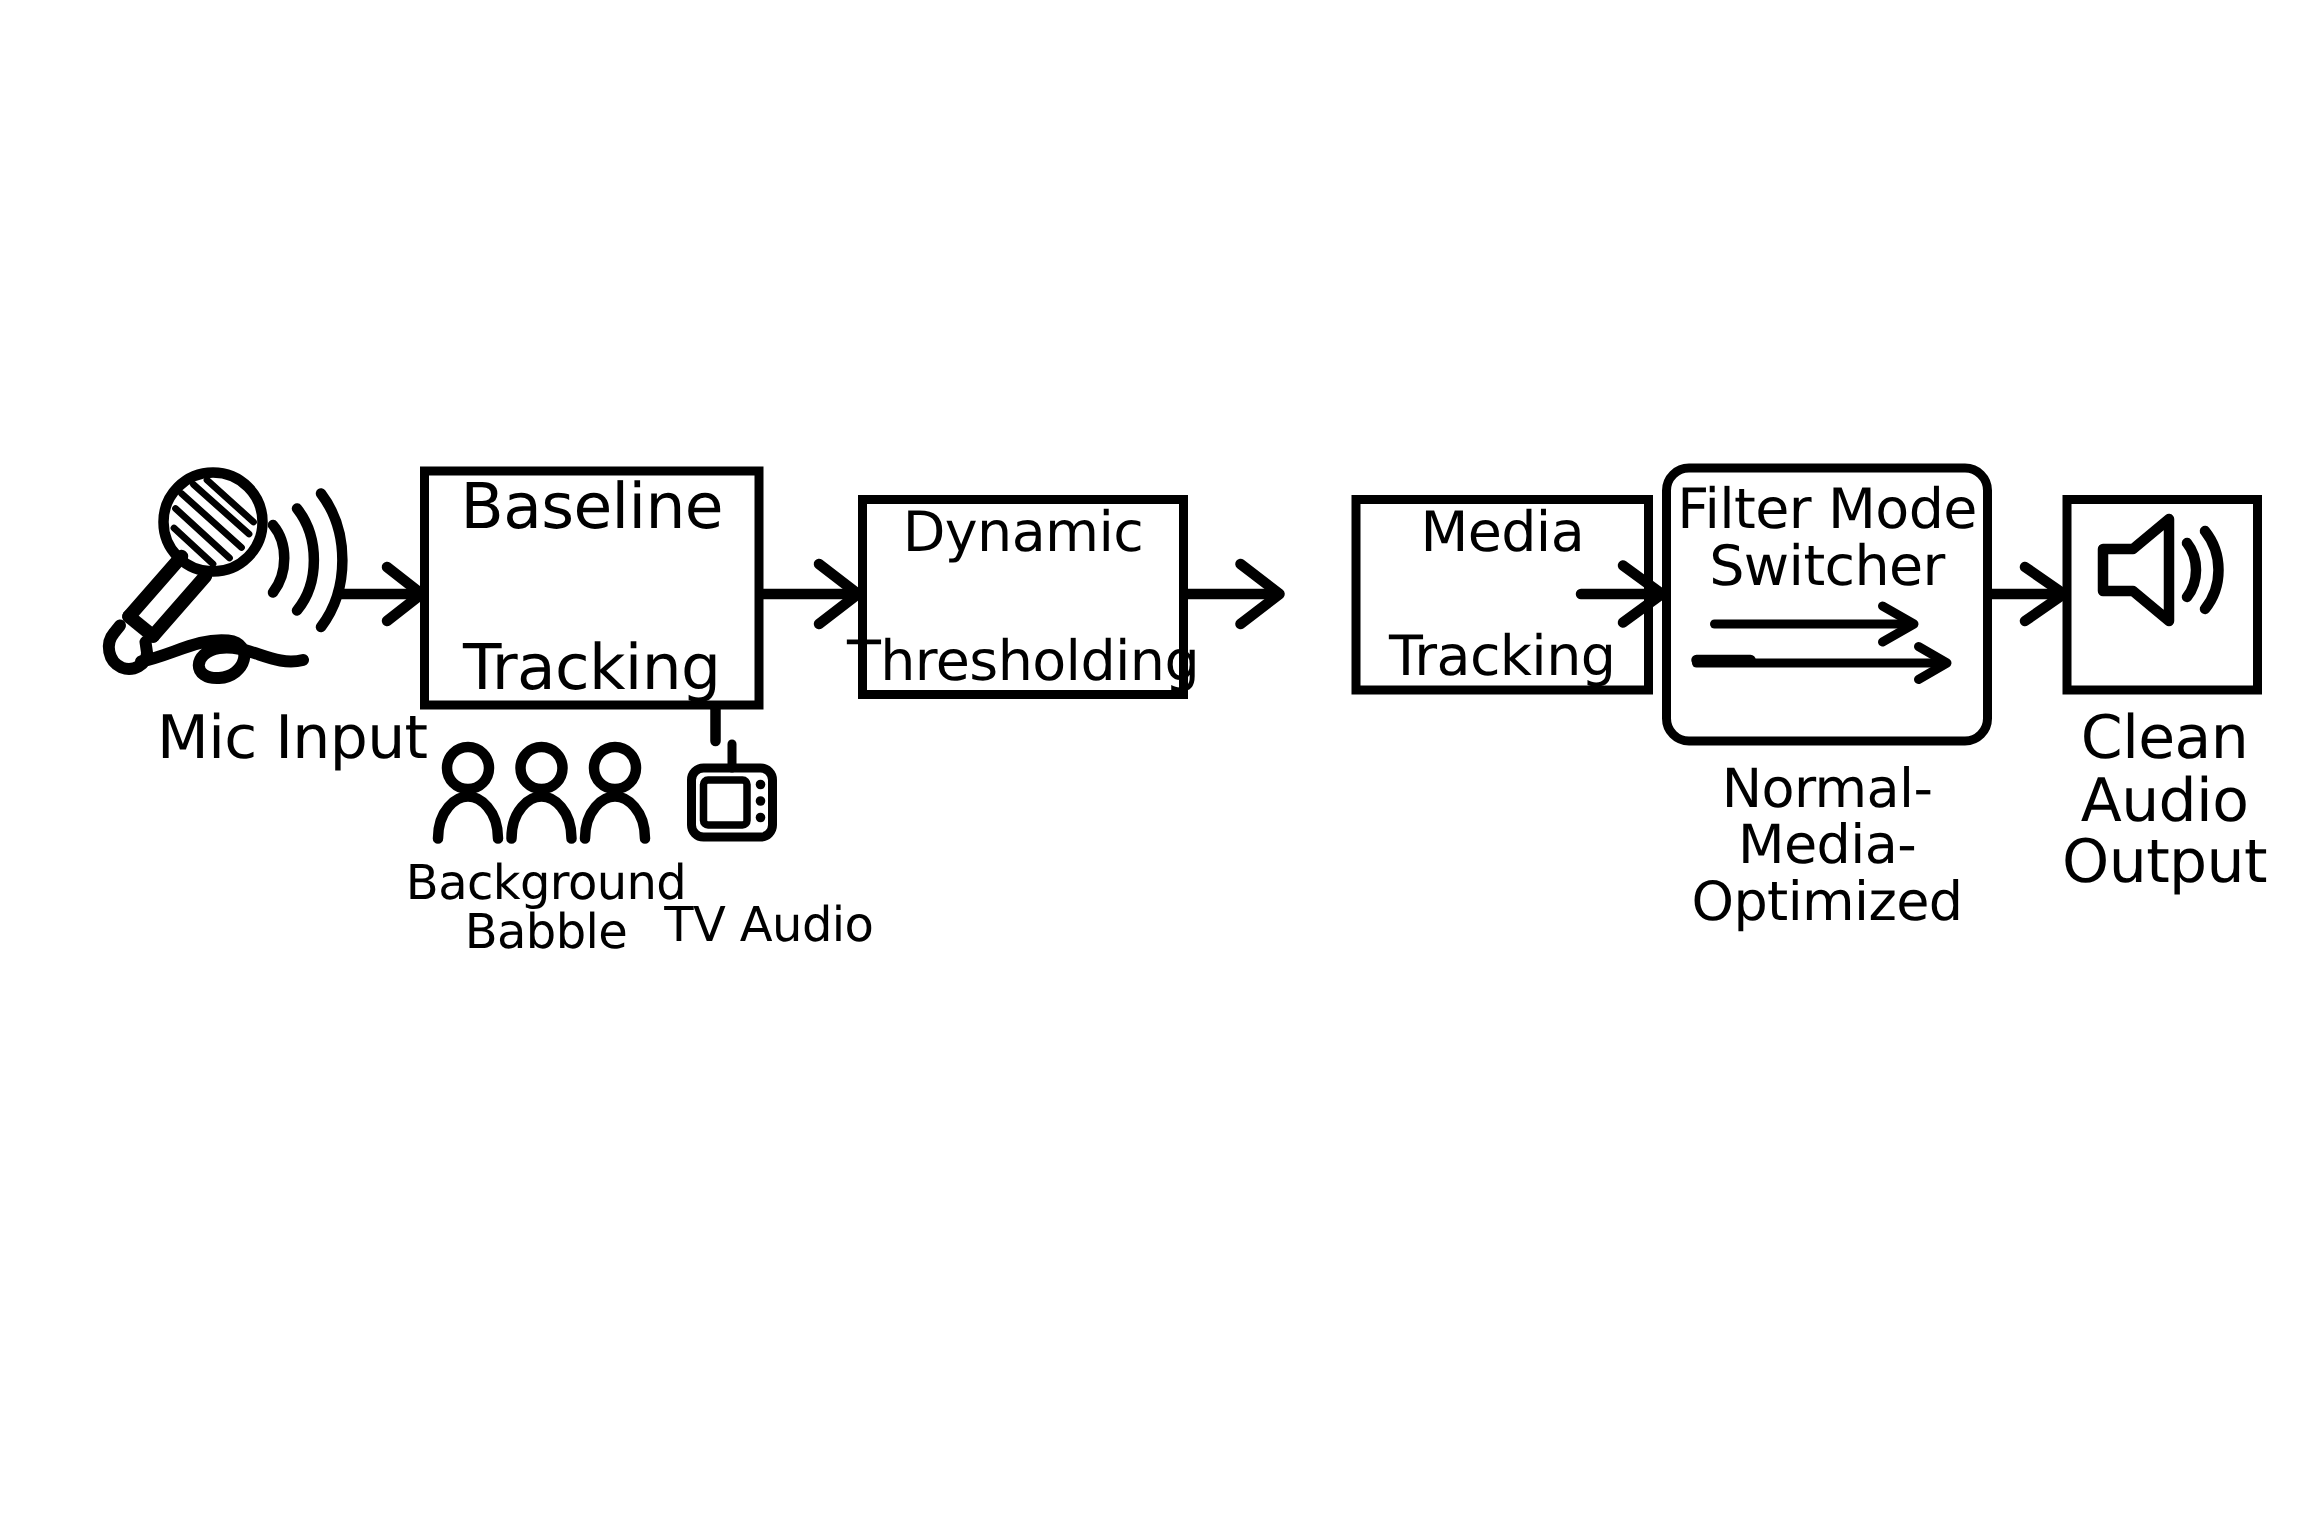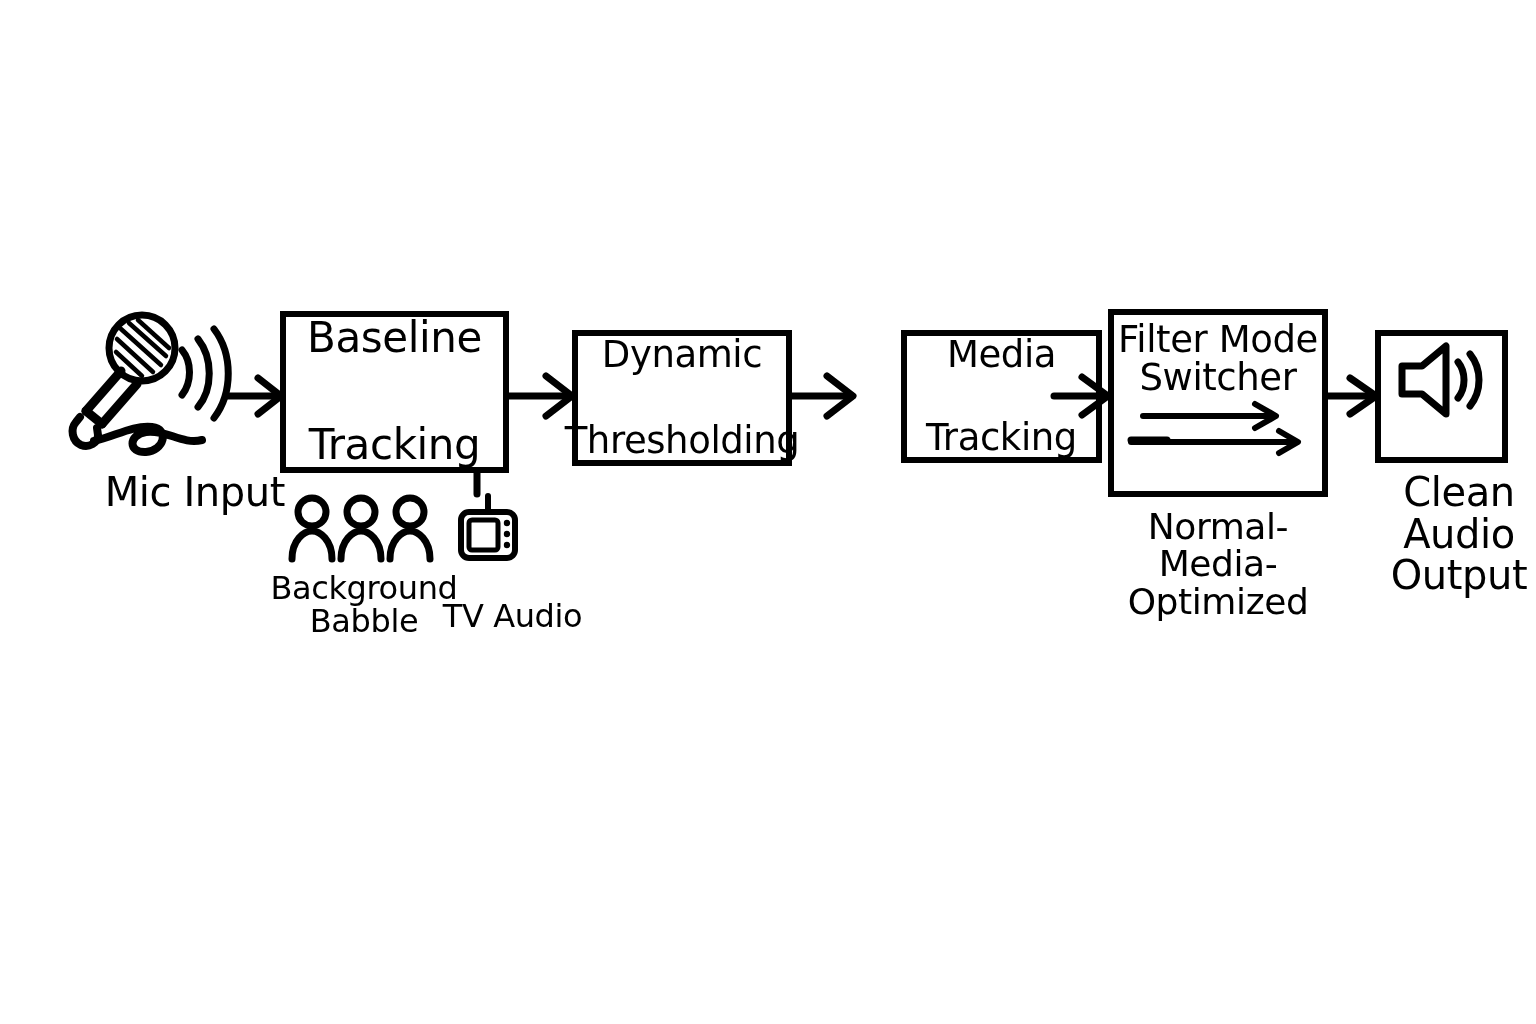--- a/index.html
+++ b/index.html
@@ -141,21 +141,21 @@
   <div class="box" style="left:572px; top:330px; width:220px; height:136px;">
     <div class="box-label lbl-md">Dynamic</div>
     <div class="box-label lbl-md">Thresholding</div>
   </div>
 
   <div class="box" style="left:853px; top:330px; width:201px; height:133px;margin-left:48px;">
     <div class="box-label lbl-md">Media</div>
     <div class="box-label lbl-md">Tracking</div>
   </div>
 
-  <div class="box" style="left:1108px; top:309px; width:220px; height:188px; justify-content:flex-start; padding-top:6px;">
+  <div class="box" style="left:1108px; top:309px; width:220px; height:188px; justify-content:flex-start; padding-top:6px;border-radius:18px;">
     <div class="box-label lbl-md">Filter Mode</div>
     <div class="box-label lbl-md">Switcher</div>
     <svg width="190" height="58" viewBox="0 0 190 58" style="margin-top:4px;">
       <g fill="none" stroke="#000" stroke-width="6" stroke-linecap="round" stroke-linejoin="round">
 
         <path d="M20 16 L150 16"></path>
         <path d="M132 4 L153 16 L132 28"></path>
 
         <path d="M8 42 L172 42" stroke-width="6"></path>
         <path d="M156 31 L175 42 L156 53"></path>
@@ -173,21 +173,21 @@
     <svg width="96" height="88" viewBox="0 0 96 88">
       <g fill="none" stroke="#000" stroke-width="7" stroke-linecap="round" stroke-linejoin="round">
 
         <path d="M8 30 L28 30 L52 10 L52 78 L28 58 L8 58 Z"></path>
 
         <path d="M64 26 C72 36 72 52 64 62"></path>
         <path d="M76 18 C88 33 88 55 76 70"></path>
       </g>
     </svg>
   </div>
-  <div class="caption cap-lg" style="left:1368px; top:472px; width:150px;margin-left:16px;">
+  <div class="caption cap-lg" style="left:1368px; top:472px; width:150px;">
     <div>Clean</div>
     <div>Audio</div>
     <div>Output</div>
   </div>
 
   <svg class="connectors" viewBox="0 0 1536 1024">
     <g fill="none" stroke="#000" stroke-width="7" stroke-linecap="round" stroke-linejoin="round">
 
       <g>
         <path d="M228 396 L279 396"></path>

